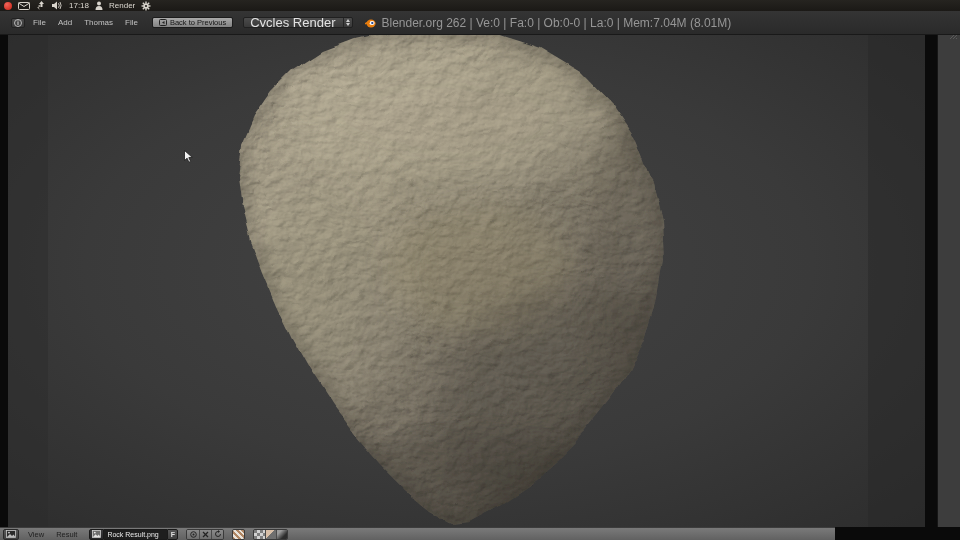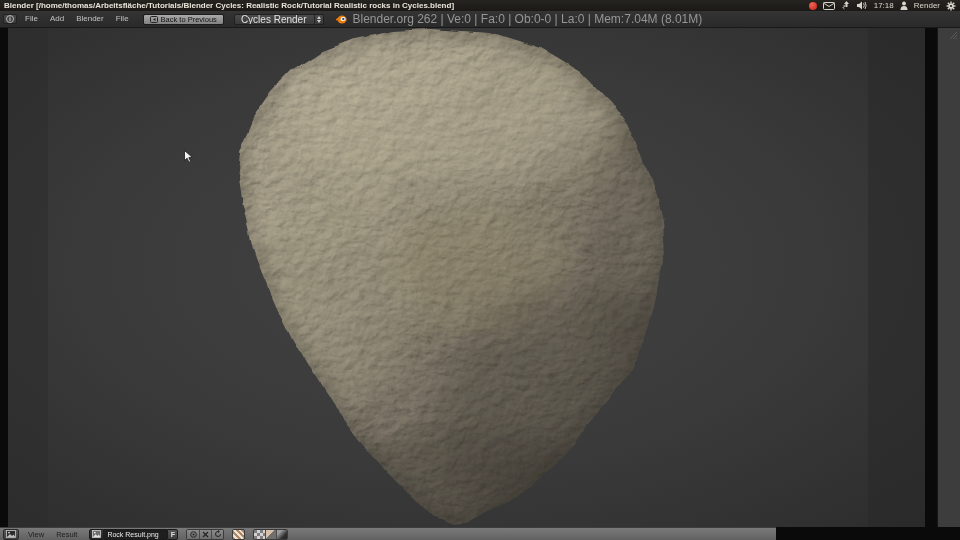--- a/index.html
+++ b/index.html
@@ -16,58 +16,58 @@
     display:flex; align-items:center; justify-content:space-between;
     padding:0 4px; z-index:30;
   }
   .os-title { font-size:8px; font-weight:bold; color:#e8e4da; white-space:nowrap; letter-spacing:0; }
   .tray { display:flex; align-items:center; gap:6px; }
   .tray .t-txt { font-size:8px; color:#dcd8d0; }
   .dot-record { width:8px; height:8px; border-radius:50%; background:radial-gradient(circle at 35% 30%, #f0655a, #c61f12); }
   .tray svg { display:block; }
   
   .info-header {
-    position:absolute; left:0; top:11px; width:960px; height:17px;
+    position:absolute; left:0; top:11px; width:960px; height:24px;
     background:linear-gradient(#343434,#2a2a2a);
     border-bottom:1px solid #191919;
-    display:flex; align-items:center; gap:0; z-index:20;
+    display:flex; align-items:center; gap:0; z-index:20;padding-left:8px;
   }
   .ed-btn {
     width:14px; height:10px; margin:0 2px 0 3px; border-radius:2px;
     background:linear-gradient(#4a4a4a,#383838); border:1px solid #222;
     display:flex; align-items:center; justify-content:center;
   }
   .menu-item { font-size:8px; color:#c2c2c2; padding:0 6px; line-height:12px; }
   .back-btn {
     height:11px; margin-left:8px; padding:0 6px; border-radius:2px;
     background:linear-gradient(#a9a9a9,#828282); border:1px solid #1c1c1c;
     display:flex; align-items:center; gap:3px;
     font-size:7.5px; color:#141414; white-space:nowrap;
   }
   .engine-select {
     height:11px; margin-left:10px; border-radius:2px; overflow:hidden;
     background:linear-gradient(#4b4b4b,#393939); border:1px solid #202020;
     display:flex; align-items:center;
   }
-  .engine-label { font-size:10px; color:#e2e2e2; padding:0 8px 0 6px; white-space:nowrap; }
+  .engine-label { font-size:13px; color:#e2e2e2; padding:0 8px 0 6px; white-space:nowrap; }
   .stepper { width:9px; height:100%; border-left:1px solid #262626; display:flex; flex-direction:column; align-items:center; justify-content:center; gap:1px; }
   .stepper i { display:block; width:0; height:0; border-left:2.5px solid transparent; border-right:2.5px solid transparent; }
   .stepper .up { border-bottom:3px solid #cfcfcf; }
   .stepper .dn { border-top:3px solid #cfcfcf; }
   .stats { font-size:12px; color:#969696; margin-left:5px; white-space:nowrap; }
   .blender-logo { margin-left:12px; }
   
   .main { position:absolute; left:0; top:24px; width:960px; height:503px; background:#0a0a0a; }
   .img-canvas { position:absolute; left:8px; top:0; width:917px; height:503px; }
   .right-strip { position:absolute; left:937px; top:0; width:23px; height:503px; background:#3d3d3d; border-left:1px solid #161616; }
   .corner-grip { position:absolute; right:2px; top:2px; }
   .cursor { position:absolute; left:184px; top:125px; z-index:25; }
   
   .img-header {
-    position:absolute; left:0; top:527px; width:776px; height:13px;
+    position:absolute; left:0; top:527px; width:835px; height:13px;
     background:linear-gradient(#7a7a7a,#616161);
     border-top:1px solid #3d3d3d;
     display:flex; align-items:center; z-index:20;
   }
   .img-ed-btn {
     width:16px; height:11px; margin:0 3px; border-radius:2px;
     background:linear-gradient(#5a5a5a,#404040); border:1px solid #2a2a2a;
     display:flex; align-items:center; justify-content:center;
   }
   .bmenu { font-size:7.5px; color:#1f1f1f; padding:0 6px; }
@@ -102,21 +102,20 @@
   .chan.rgba { background:repeating-conic-gradient(#d2d2d2 0% 25%, #7e7e7e 0% 50%) 0 0/6px 6px; }
   .chan.rgb  { background:linear-gradient(135deg, #d8bfa8 45%, #6f6f6f 45%); }
   .chan.zbuf { background:linear-gradient(135deg, #9a9a9a 25%, #2c2c2c 70%); }
 </style>
 </head>
 <body>
 
 <div class="screen">
 
   <div class="os-panel">
-    <div class="os-title">Blender [/home/thomas/Arbeitsfläche/Tutorials/Blender Cycles: Realistic Rock/Tutorial Realistic rocks in Cycles.blend]</div>
     <div class="tray">
       <span class="dot-record"></span>
       <span>
         <svg width="12" height="8" viewBox="0 0 12 8">
             <rect x="0.5" y="0.5" width="11" height="7" rx="1" fill="none" stroke="#d8d4cc"></rect>
             <path d="M0.5 1 L6 4.5 L11.5 1" fill="none" stroke="#d8d4cc"></path>
           </svg>
       </span>
       <span>
         <svg width="10" height="9" viewBox="0 0 10 9">
@@ -156,21 +155,21 @@
   <div class="info-header">
     <span class="ed-btn">
       <svg width="8" height="8" viewBox="0 0 8 8">
           <circle cx="4" cy="4" r="3.5" fill="none" stroke="#b8b8b8"></circle>
           <rect x="3.4" y="3" width="1.2" height="3" fill="#b8b8b8"></rect>
           <rect x="3.4" y="1.6" width="1.2" height="1" fill="#b8b8b8"></rect>
         </svg>
     </span>
     <span class="menu-item">File</span>
     <span class="menu-item">Add</span>
-    <span class="menu-item">Blender</span>
+    <span class="menu-item">Thomas</span>
     <span class="menu-item">File</span>
     <span class="back-btn">
       <svg width="8" height="7" viewBox="0 0 8 7">
           <rect x="0.5" y="0.5" width="7" height="6" rx="1" fill="none" stroke="#222"></rect>
           <path d="M5.5 2 L3 3.5 L5.5 5 Z" fill="#222"></path>
         </svg>
       <span>Back to Previous</span>
     </span>
     <span class="engine-select">
       <span class="engine-label">Cycles Render</span>

